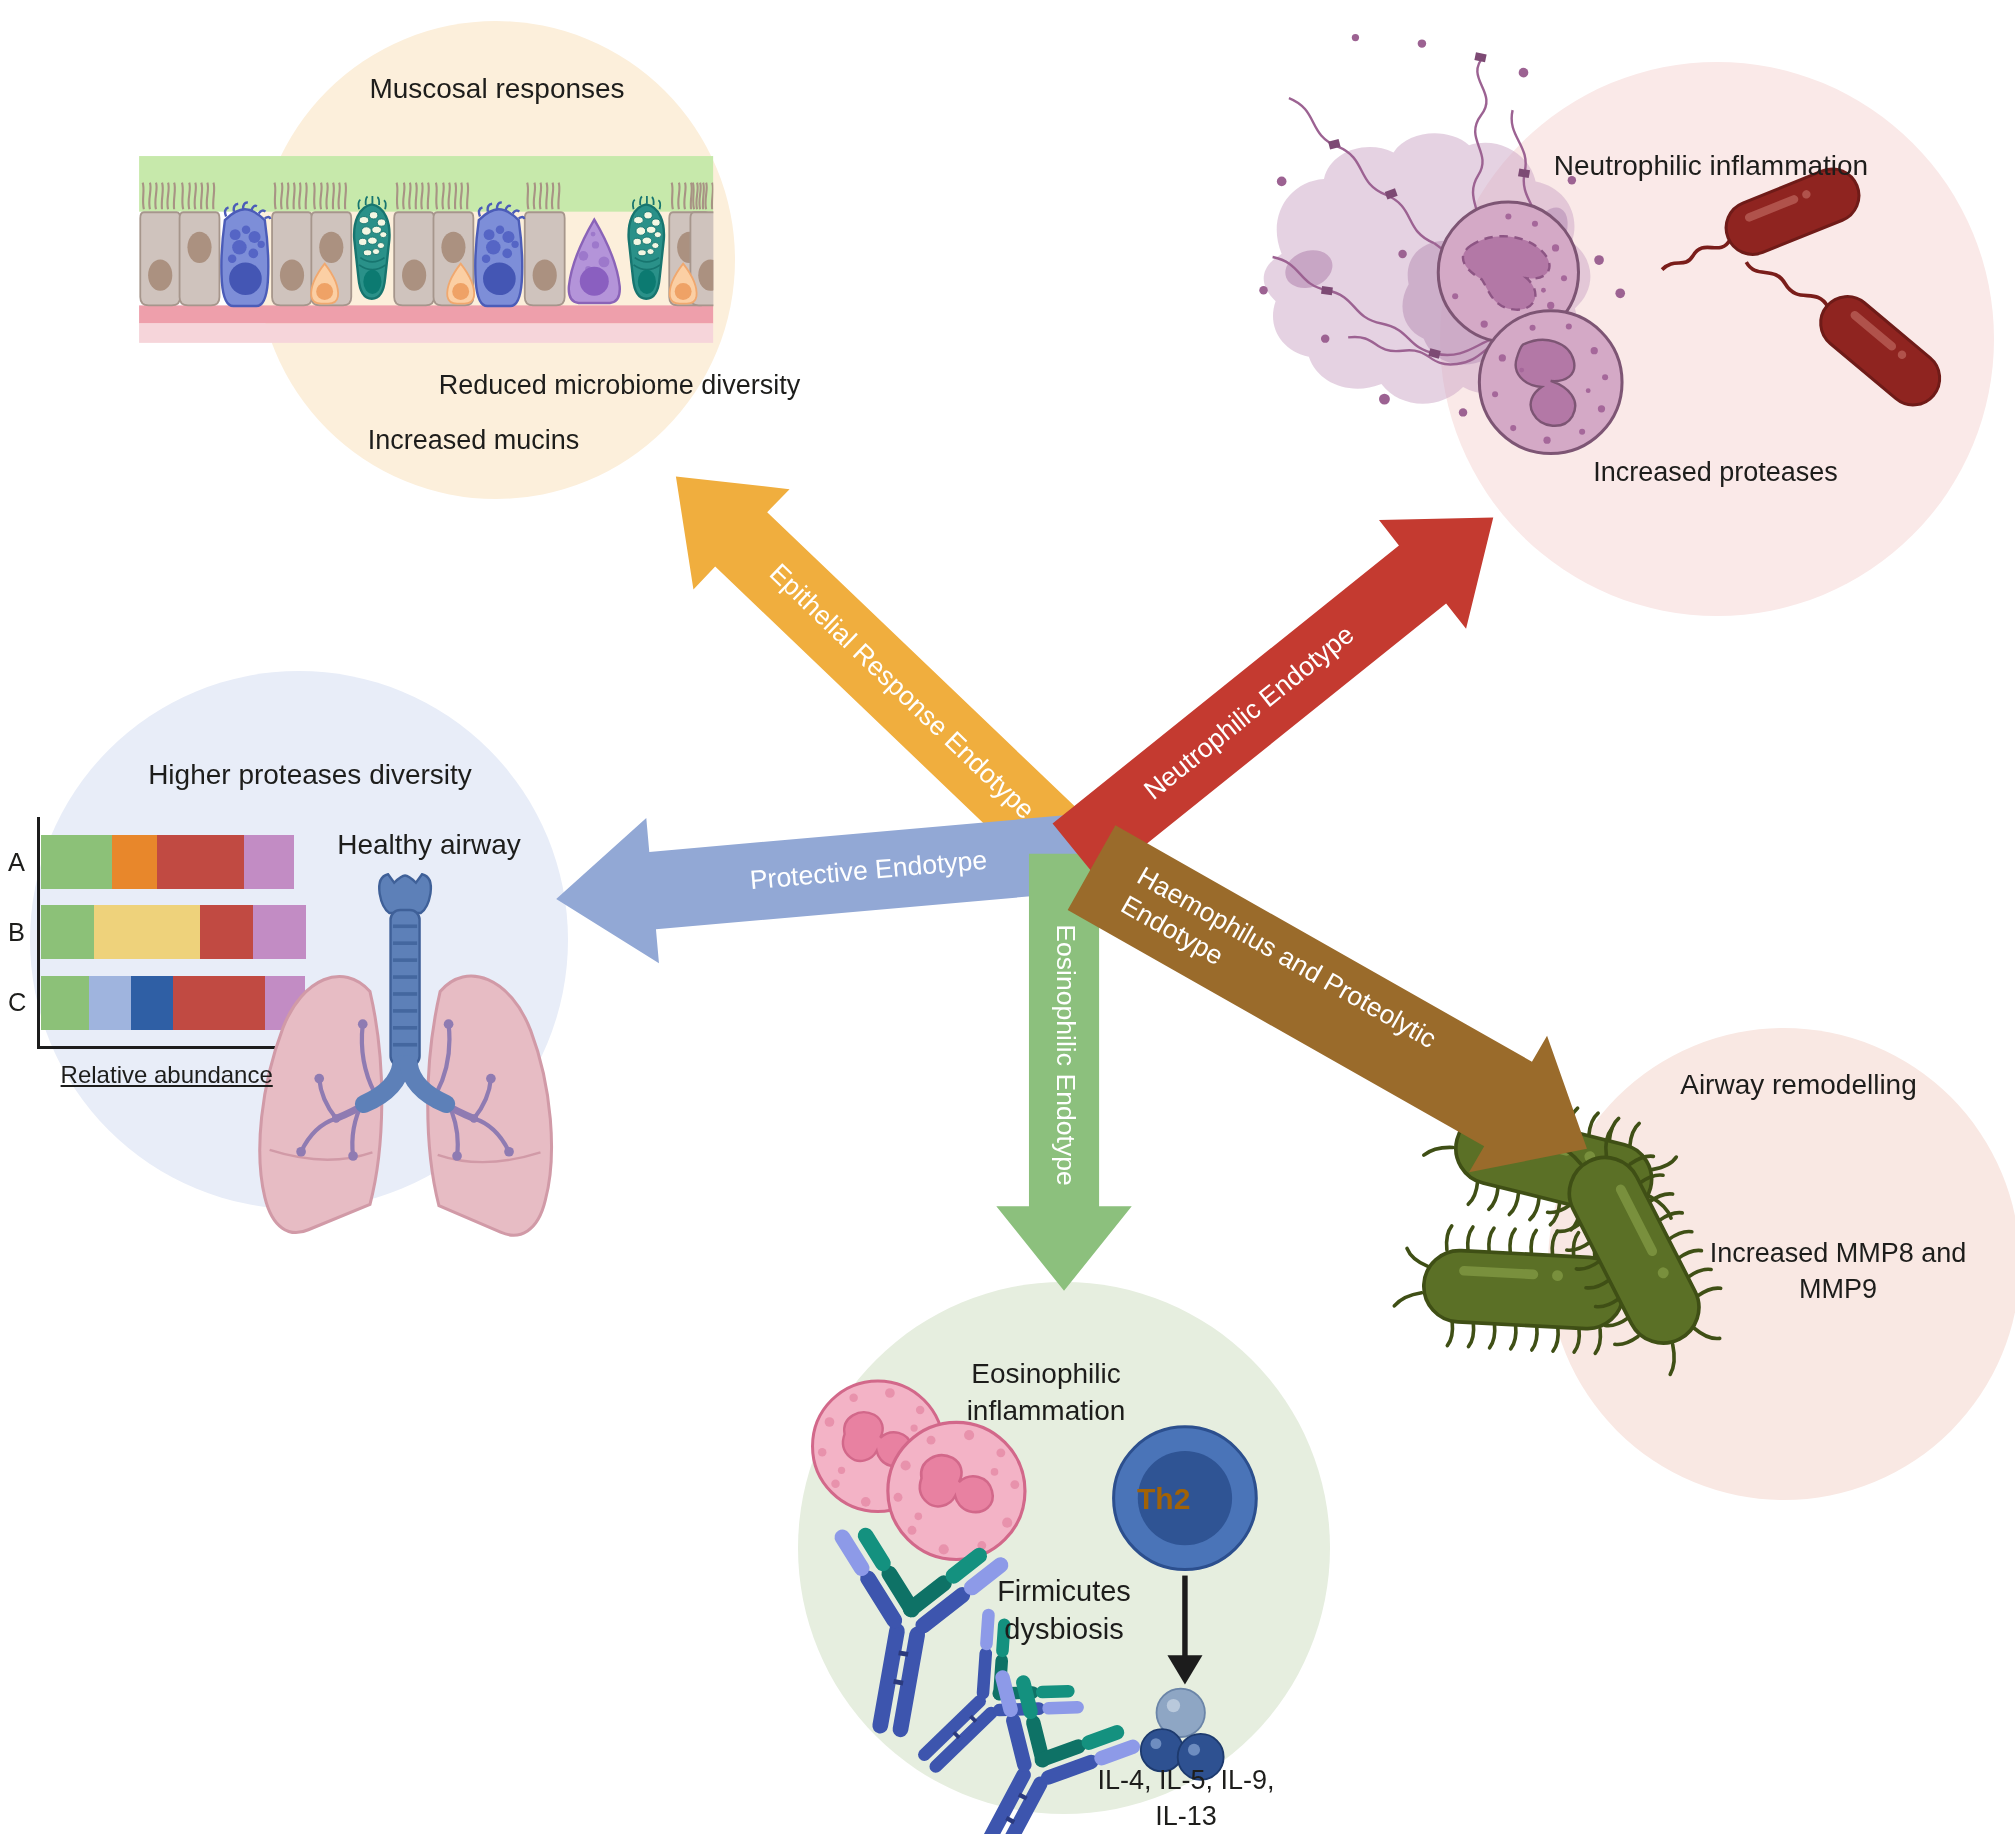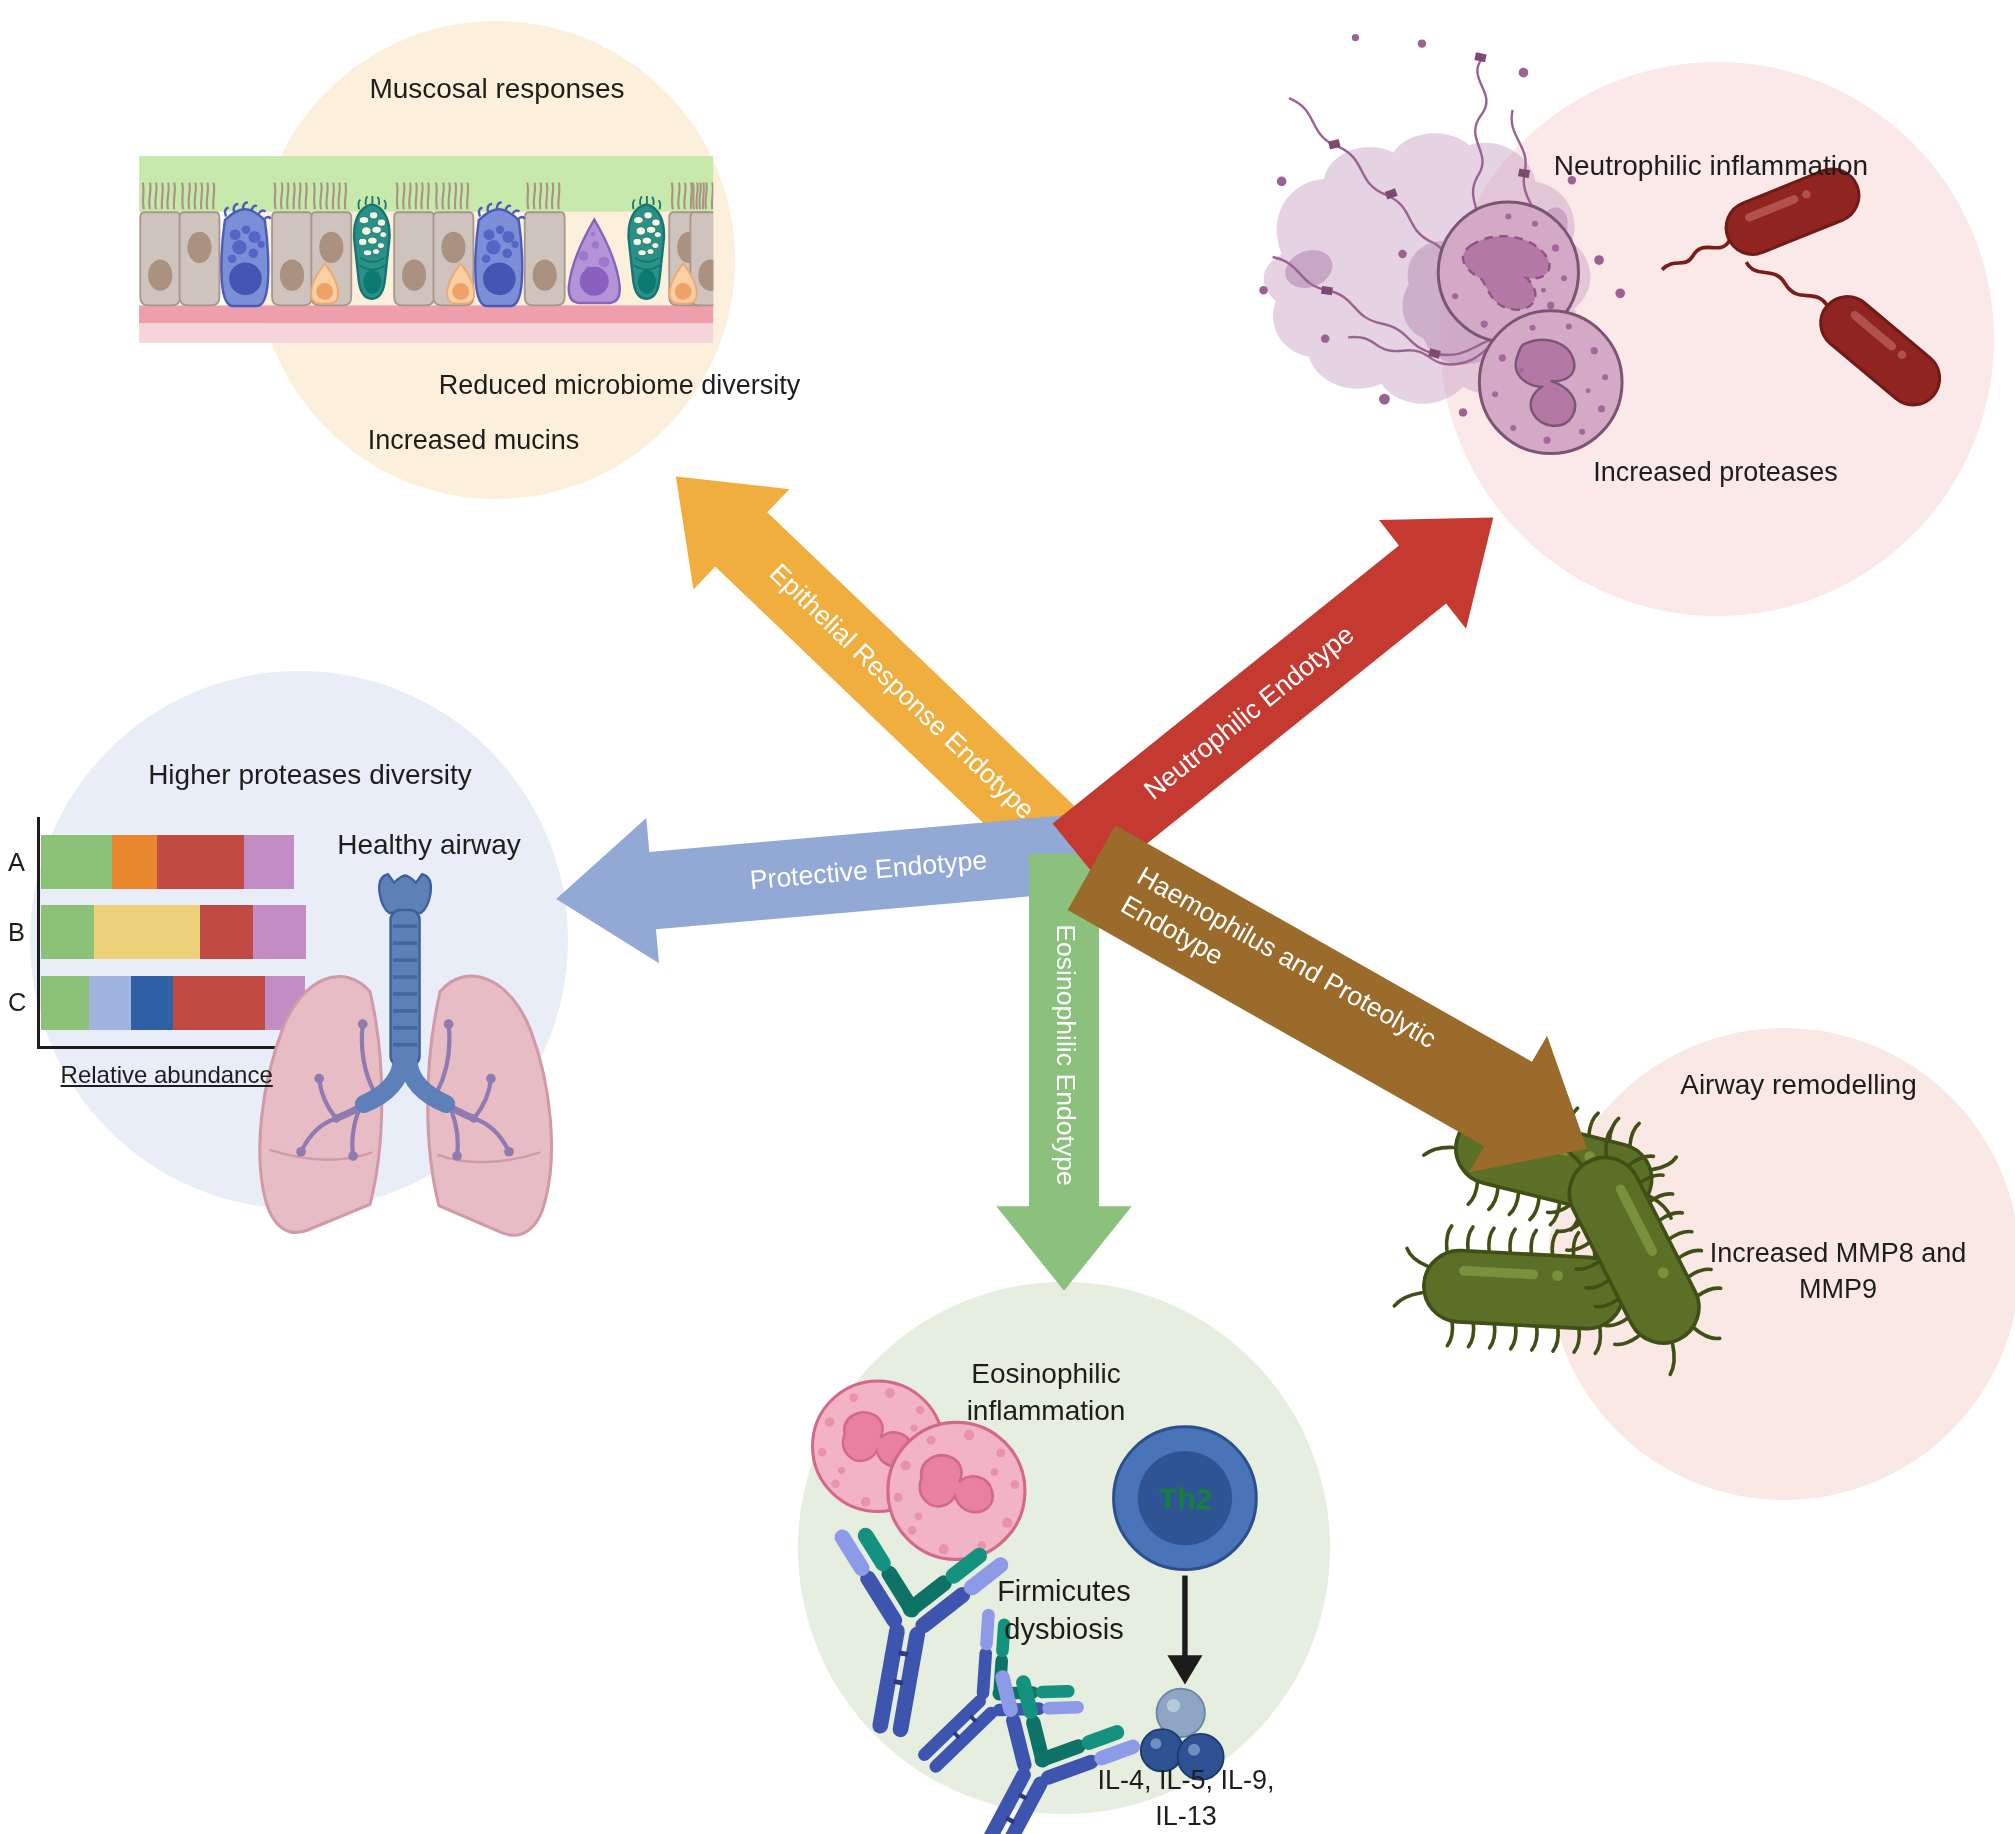--- a/index.html
+++ b/index.html
@@ -33,21 +33,21 @@
   #t-neut-f1{left:1661px;top:370px;width:254px;text-align:left;}
   #t-neut-f2{left:1534px;top:455px;width:363px;}
   #t-prot-title{left:68px;top:757px;width:484px;}
   #t-prot-sub{left:308px;top:827px;width:242px;}
   #t-haem-title{left:1605px;top:1067px;width:387px;}
   #t-haem-f1{left:1693px;top:1236px;width:290px;text-align:center;}
   #t-haem-f2{left:1641px;top:1347px;width:302px;text-align:left;}
   #t-eos-title{left:919px;top:1316px;width:254px;margin-top:40px;}
   #t-eos-f1{left:937px;top:1572px;width:254px;font-size:29px;}
   #t-eos-cyt{left:1086px;top:1763px;width:200px;}
-  #t-th2{left:1137px;top:1479px;width:97px;text-align:center;color:#15803d;font-weight:bold;font-size:30px;z-index:3;}
+  #t-th2{left:1137px;top:1479px;width:97px;text-align:left;color:#a16207;font-weight:bold;font-size:30px;z-index:3;}
   
   #al-epithelial{left:690px;top:675px;width:423px;height:34px;transform:rotate(43.8deg);}
   #al-neutrophilic{left:1056px;top:696px;width:387px;height:34px;transform:rotate(-38.8deg);}
   #al-protective{left:681px;top:854px;width:375px;height:34px;transform:rotate(-5deg);}
   #al-haemophilus{left:1106px;top:951px;width:387px;transform:rotate(29.6deg);text-align:left;}
   #al-eosinophilic{left:865px;top:1038px;width:399px;height:34px;transform:rotate(90deg);}
 </style>
 </head>
 <body>
 

